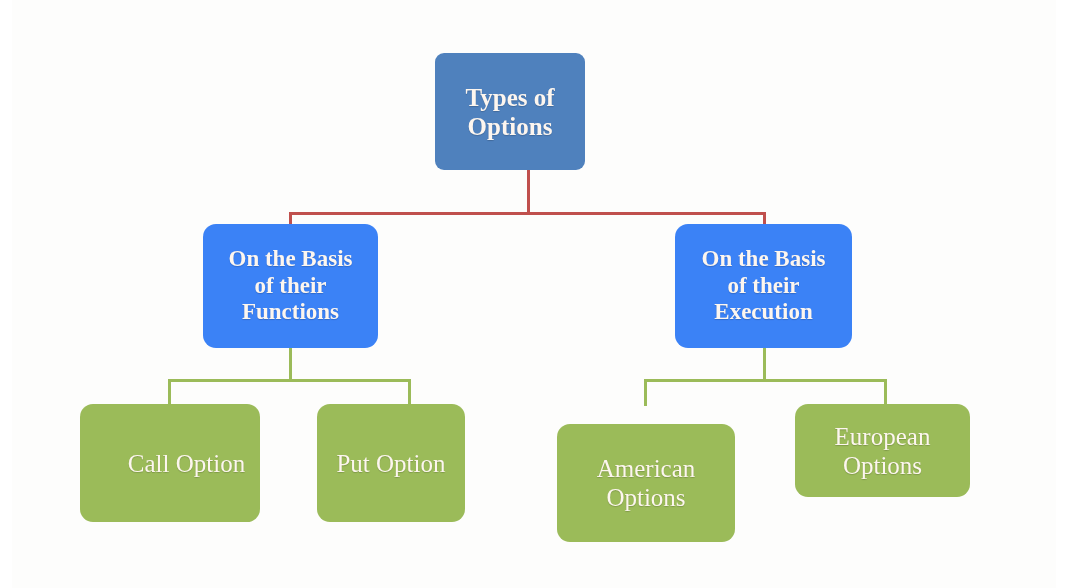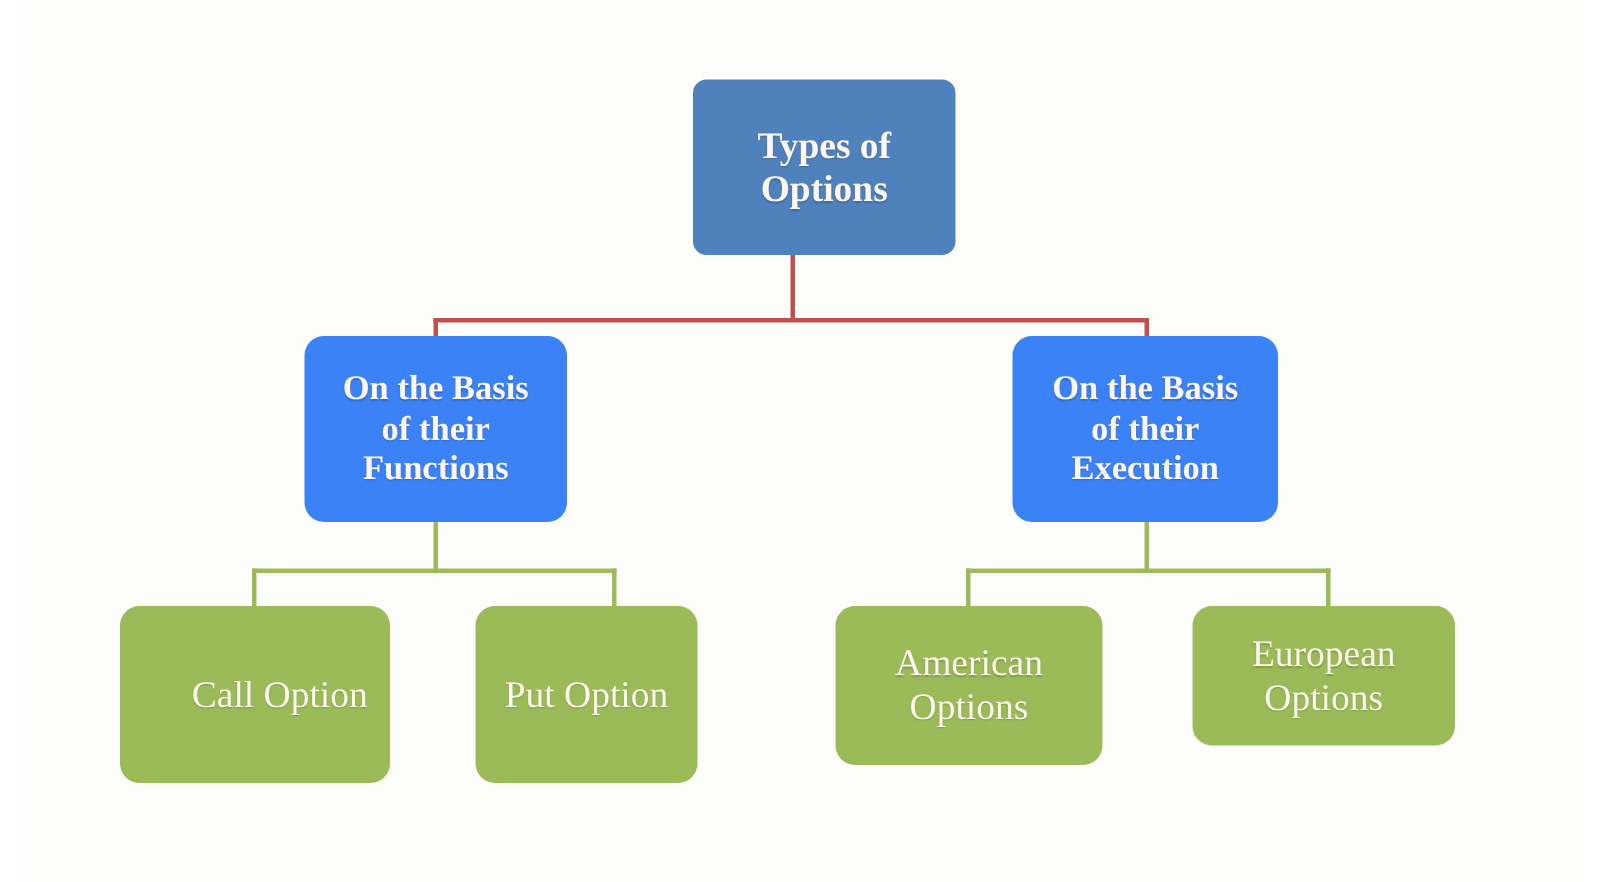--- a/index.html
+++ b/index.html
@@ -110,21 +110,21 @@
   <div class="conn conn-green v" style="left:408px; top:379px; width:3px; height:27px;"></div>
 
   <div class="conn conn-green v" style="left:763px; top:348px; width:3px; height:34px;"></div>
 
   <div class="conn conn-green h" style="left:644px; top:379px; width:243px; height:3px;"></div>
 
   <div class="conn conn-green v" style="left:644px; top:379px; width:3px; height:27px;"></div>
 
   <div class="conn conn-green v" style="left:884px; top:379px; width:3px; height:27px;"></div>
 
-  <div class="node node-root" style="left:462px; top:53px; width:175px; height:117px;">
+  <div class="node node-root" style="left:435px; top:53px; width:150px; height:117px;">
     <span class="label">Types of
 Options</span>
   </div>
 
   <div class="node node-branch" style="left:203px; top:224px; width:175px; height:124px;">
     <span class="label">On the Basis
 of their
 Functions</span>
   </div>
 
@@ -135,21 +135,21 @@
   </div>
 
   <div class="node node-leaf" style="left:80px; top:404px; width:180px; height:118px;padding-left:39px;">
     <span class="label">Call Option</span>
   </div>
 
   <div class="node node-leaf" style="left:317px; top:404px; width:148px; height:118px;">
     <span class="label">Put Option</span>
   </div>
 
-  <div class="node node-leaf" style="left:557px; top:404px; width:178px; height:106px;">
+  <div class="node node-leaf" style="left:557px; top:424px; width:178px; height:118px;">
     <span class="label">American
 Options</span>
   </div>
 
   <div class="node node-leaf" style="left:795px; top:404px; width:175px; height:93px;">
     <span class="label">European
 Options</span>
   </div>
 
 </div>

